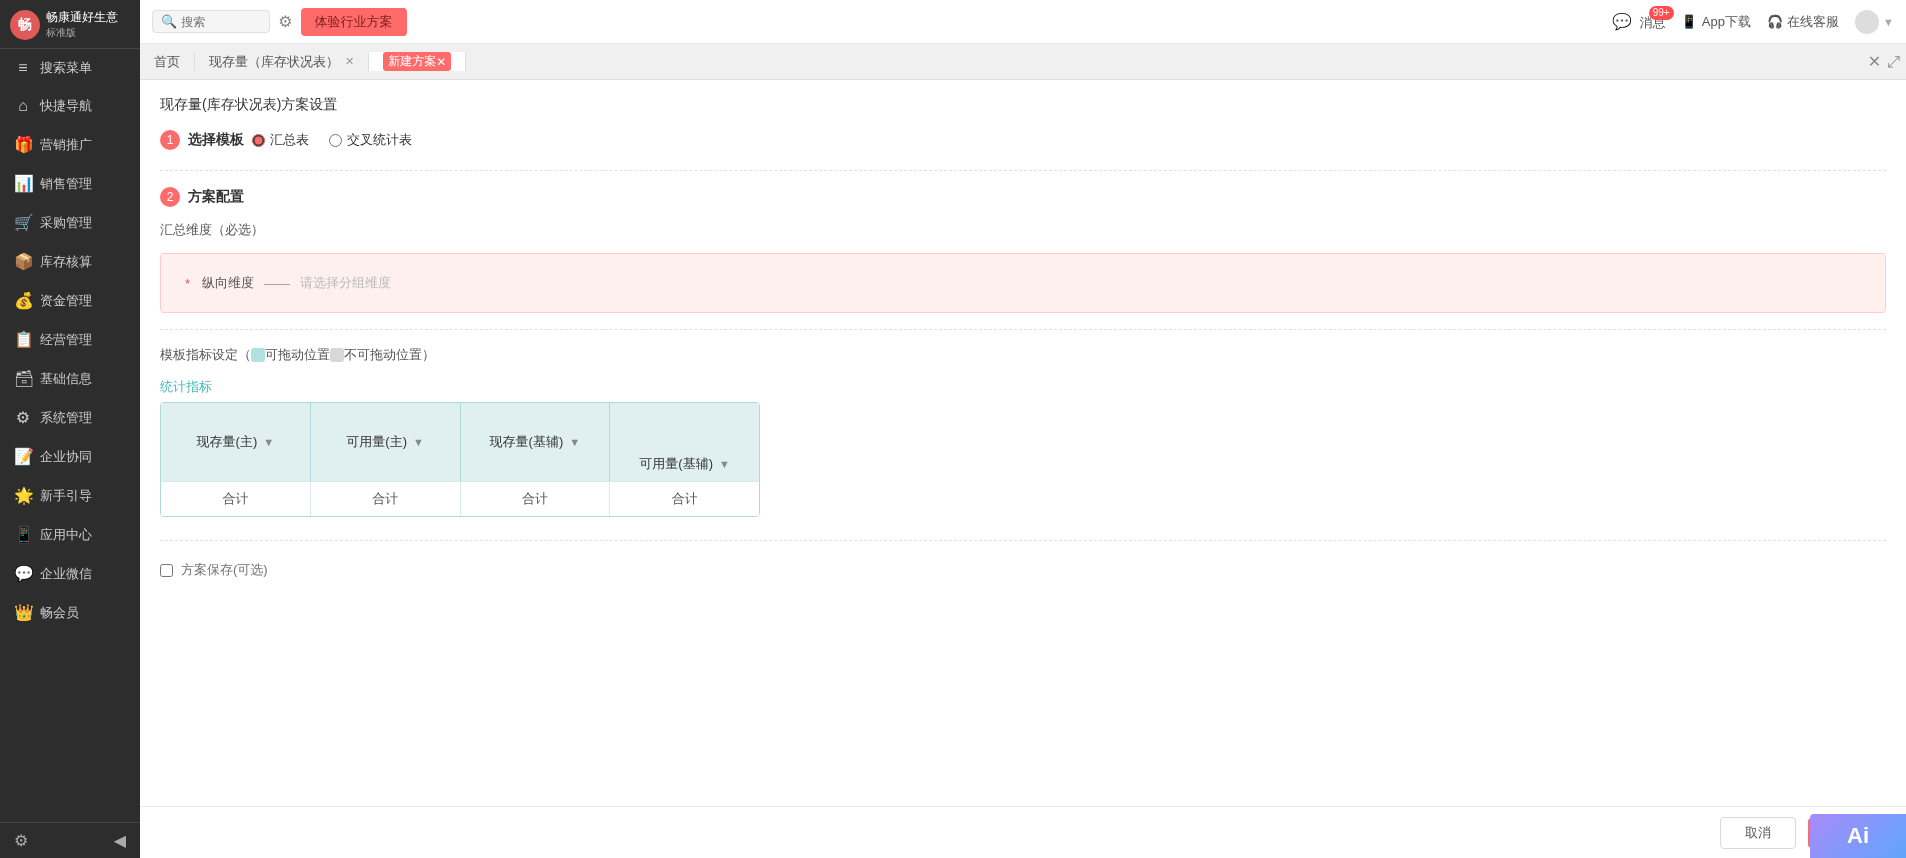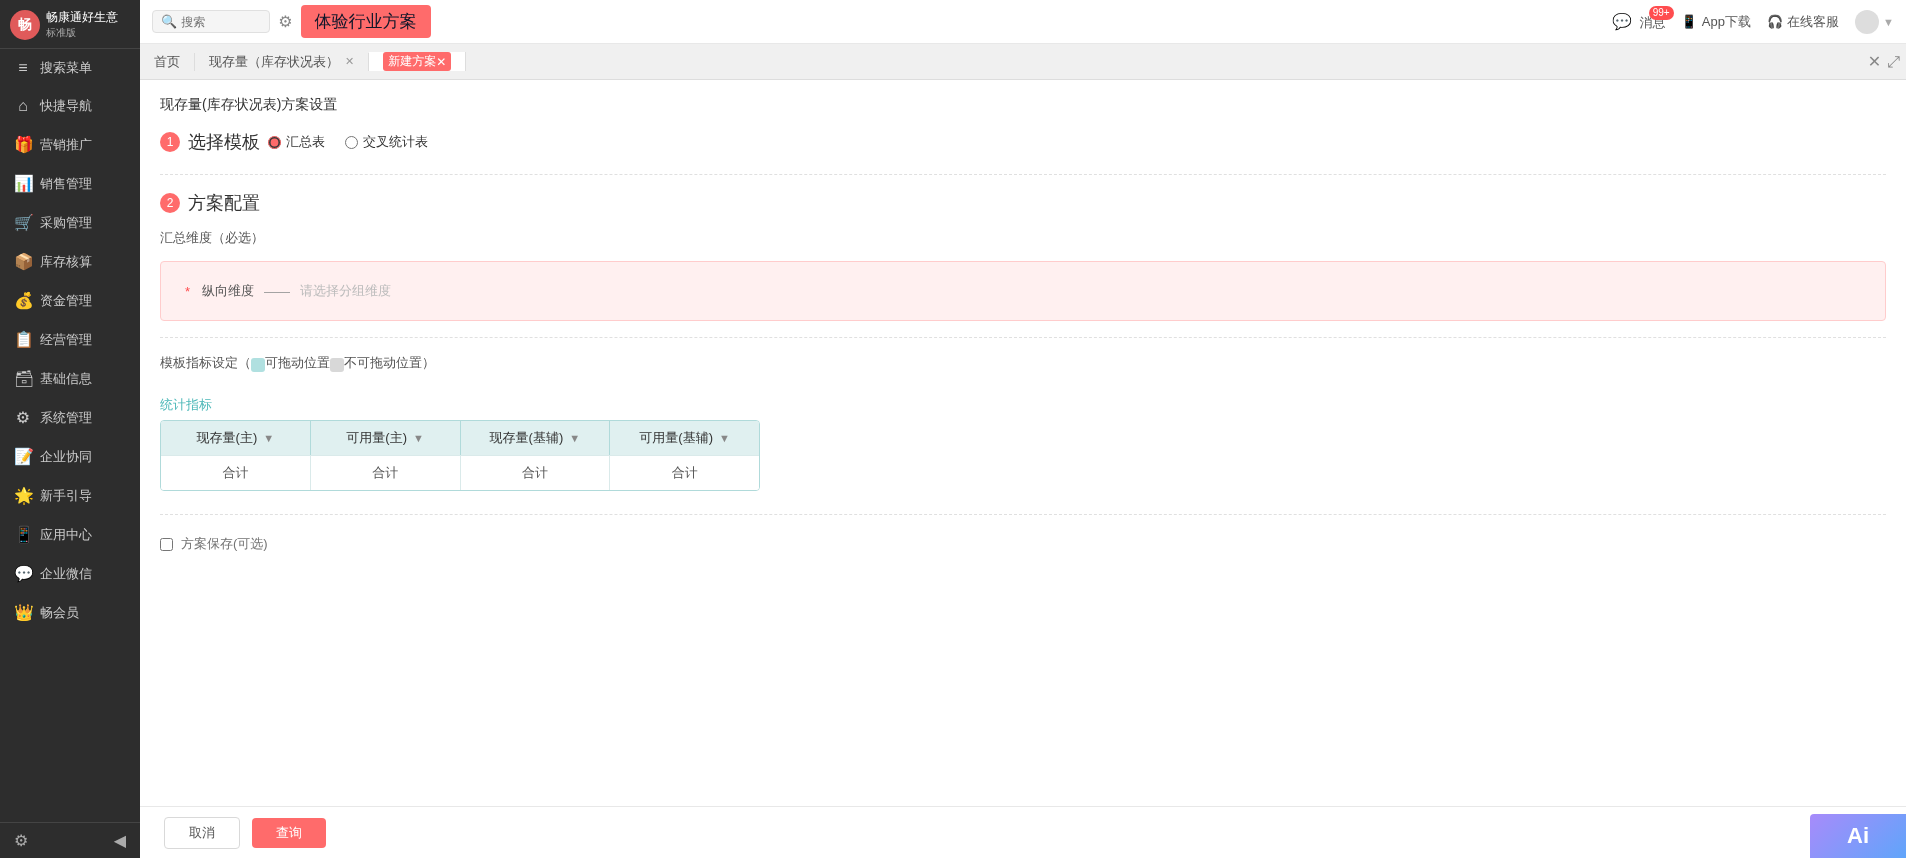--- a/index.html
+++ b/index.html
@@ -62,22 +62,22 @@
     }
     .topbar-left { display: flex; align-items: center; gap: 8px; }
     .topbar-search {
       display: flex; align-items: center;
       background: #f5f5f5; border: 1px solid #e0e0e0; border-radius: 4px;
       padding: 3px 8px; gap: 4px;
     }
     .topbar-search input { border: none; background: transparent; outline: none; font-size: 12px; width: 80px; }
     .topbar-gear { color: #888; cursor: pointer; font-size: 16px; }
     .topbar-btn {
-      background: #ff6b6b; color: #0f172a; border: none; border-radius: 4px;
-      padding: 5px 14px; font-size: 17px; cursor: pointer;
+      background: #ff6b6b; color: #7f1d1d; border: none; border-radius: 4px;
+      padding: 5px 14px; font-size: 13px; cursor: pointer;
     }
     .topbar-right { display: flex; align-items: center; gap: 16px; color: #555; font-size: 13px; }
     .topbar-badge { position: relative; display: inline-block; }
     .topbar-badge-count {
       position: absolute; top: -6px; right: -8px;
       background: #ff4d4f; color: #fff; border-radius: 8px;
       font-size: 10px; padding: 0 4px; line-height: 14px;
     }
     .topbar-icon { font-size: 16px; cursor: pointer; }
     .topbar-user { display: flex; align-items: center; gap: 4px; cursor: pointer; }
@@ -117,21 +117,21 @@
     .page-title { font-size: 14px; color: #333; margin-bottom: 16px; }
 
     
     .section { margin-bottom: 20px; }
     .section-header { display: flex; align-items: center; gap: 8px; margin-bottom: 14px; }
     .section-num {
       width: 20px; height: 20px; border-radius: 50%; background: #ff6b6b;
       color: #fff; font-size: 12px; display: flex; align-items: center; justify-content: center;
       flex-shrink: 0;
     }
-    .section-title { font-size: 18px; color: #333; font-weight: 400; }
+    .section-title { font-size: 14px; color: #333; font-weight: 700; }
 
     
     .radio-group { display: flex; align-items: center; gap: 20px; }
     .radio-item { display: flex; align-items: center; gap: 5px; cursor: pointer; font-size: 13px; color: #333; }
     .radio-item input[type=radio] { accent-color: #ff6b6b; }
 
     
     .divider { border: none; border-top: 1px dashed #e0e0e0; margin: 16px 0; }
 
     
@@ -140,21 +140,21 @@
     .field-required { color: #ff4d4f; margin-right: 2px; }
 
     
     .pink-area {
       background: #fff0f0; border: 1px solid #ffcccc; border-radius: 4px;
       padding: 20px 24px; margin-bottom: 16px;
     }
     .pink-area-content { display: flex; align-items: center; gap: 10px; color: #555; font-size: 13px; }
     .pink-dash { color: #999; }
     .pink-placeholder { color: #bbb; }
-    .indicator-config-label { font-size: 13px; color: #555; margin-bottom: 24px; display: flex; align-items: flex-end; }
+    .indicator-config-label { font-size: 13px; color: #555; margin-bottom: 14px; display: flex; align-items: center; }
     .indicator-badge {
       display: inline-block; width: 14px; height: 14px; border-radius: 3px;
       background: #b0e0e0;
     }
     .indicator-badge-gray {
       display: inline-block; width: 14px; height: 14px; border-radius: 3px;
       background: #d8d8d8;
     }
 
     
@@ -162,21 +162,21 @@
 
     
     .stats-table { border: 1px solid #b0dada; border-radius: 4px; overflow: hidden; display: inline-block; min-width: 600px; }
     .stats-table-header { display: flex; background: #e0f0f0; }
     .stats-col {
       flex: 1; min-width: 140px;
       border-right: 1px solid #b0dada;
       display: flex; align-items: center; justify-content: center;
       gap: 6px; padding: 8px 10px; font-size: 13px; color: #333;
     }
-    .stats-col:last-child { border-right: none; }
+    .stats-col:last-child { border-right: none; margin-top: 44px; }
     .stats-col-chevron { color: #888; font-size: 11px; cursor: pointer; }
     .stats-table-row { display: flex; background: #fff; border-top: 1px solid #daeaea; }
     .stats-cell {
       flex: 1; min-width: 140px;
       border-right: 1px solid #daeaea;
       display: flex; align-items: center; justify-content: center;
       padding: 8px 10px; font-size: 13px; color: #555;
     }
     .stats-cell:last-child { border-right: none; }
 
@@ -188,21 +188,21 @@
     .save-row { display: flex; align-items: center; gap: 8px; margin-top: 20px; }
     .save-checkbox { cursor: pointer; }
     .save-label { font-size: 13px; color: #737373; }
 
     
     .footer-bar {
       position: fixed; bottom: 0; right: 0;
       width: calc(100% - 140px);
       height: 52px;
       background: #fff; border-top: 1px solid #e8e8e8;
-      display: flex; align-items: center; 
+      display: flex; align-items: center; justify-content: flex-end;
       padding: 0 24px; gap: 12px;
       z-index: 100;
     }
     .btn-cancel {
       background: #fff; border: 1px solid #d9d9d9; border-radius: 4px;
       padding: 6px 24px; font-size: 13px; cursor: pointer; color: #555;
     }
     .btn-query {
       background: #ff6b6b; border: none; border-radius: 4px;
       padding: 6px 24px; font-size: 13px; cursor: pointer; color: #fff;

